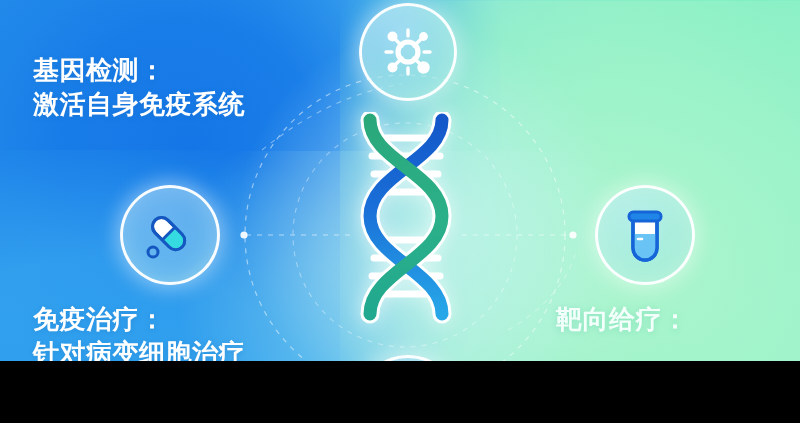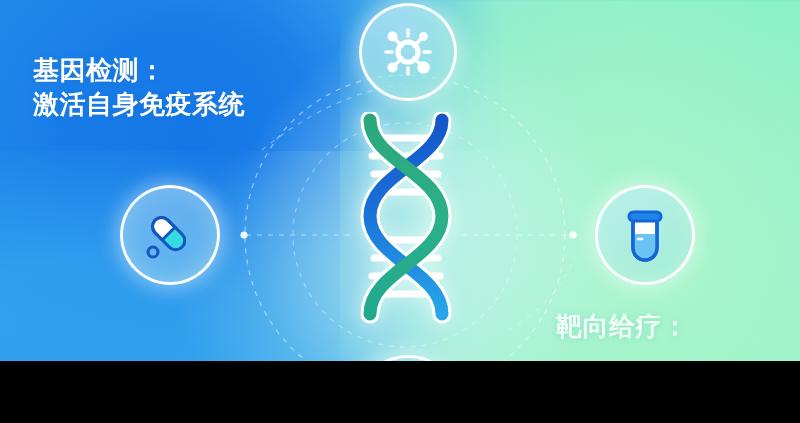--- a/index.html
+++ b/index.html
@@ -141,21 +141,21 @@
     font-weight: bold;
     font-size: 26px;
     line-height: 1.29;
     letter-spacing: 0.5px;
     text-shadow: 0 1px 5px rgba(30,110,180,0.30);
     white-space: nowrap;
   }
   .cap-tl { left: 33px; top: 54px; }
   .cap-bl { left: 33px; top: 303px; }
   .cap-br {
-    left: 556px; top: 310px;
+    left: 556px; top: 303px;
     color: #f2fffa;
     text-shadow: 0 1px 6px rgba(90,200,165,0.40);
   }
   .caption .line { display: block; }
 </style>
 </head>
 <body>
 
 <div id="stage">
 
@@ -286,18 +286,22 @@
         <circle cx="36" cy="63" r="6" fill="#3fb0f2"></circle>
       </g>
     </svg>
   </div>
 
   <div class="caption cap-tl">
     <span class="line">基因检测：</span>
     <span class="line">激活自身免疫系统</span>
   </div>
 
+  <div class="caption cap-bl">
+    <span class="line">免疫治疗：</span>
+    <span class="line">针对病变细胞治疗</span>
+  </div>
 
   <div class="caption cap-br">
     <span class="line">靶向给疗：</span>
   </div>
 
 </div>
 
 </body></html>

